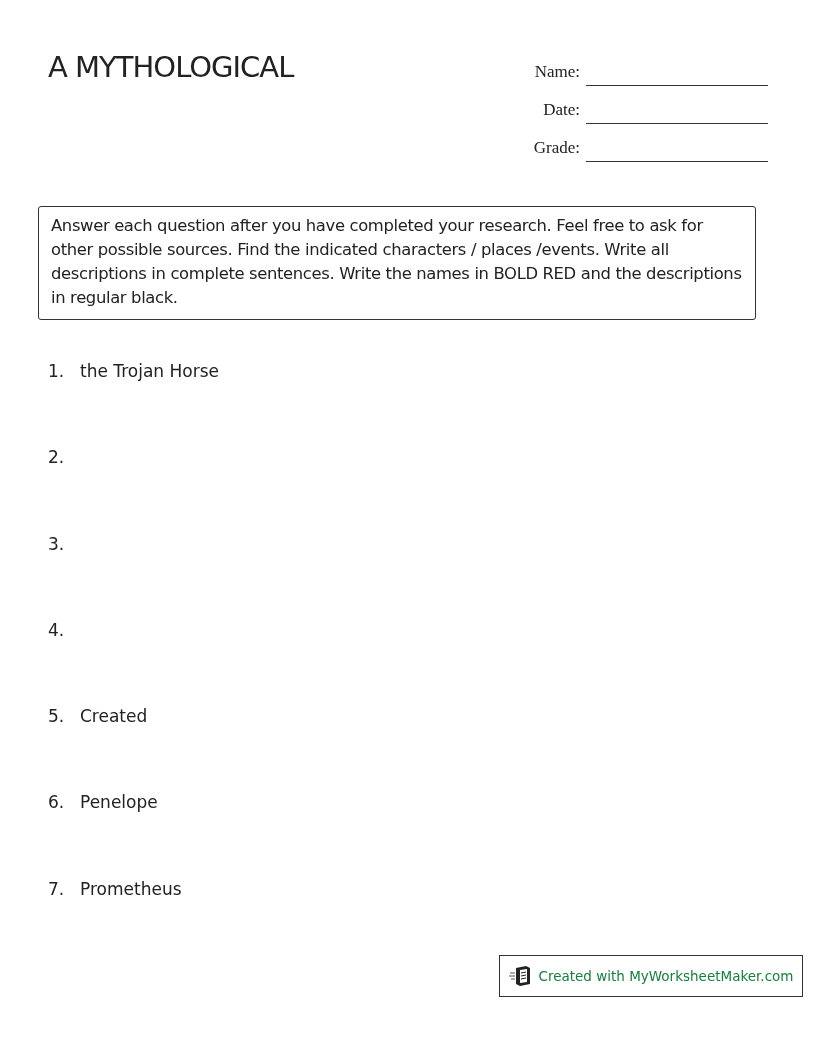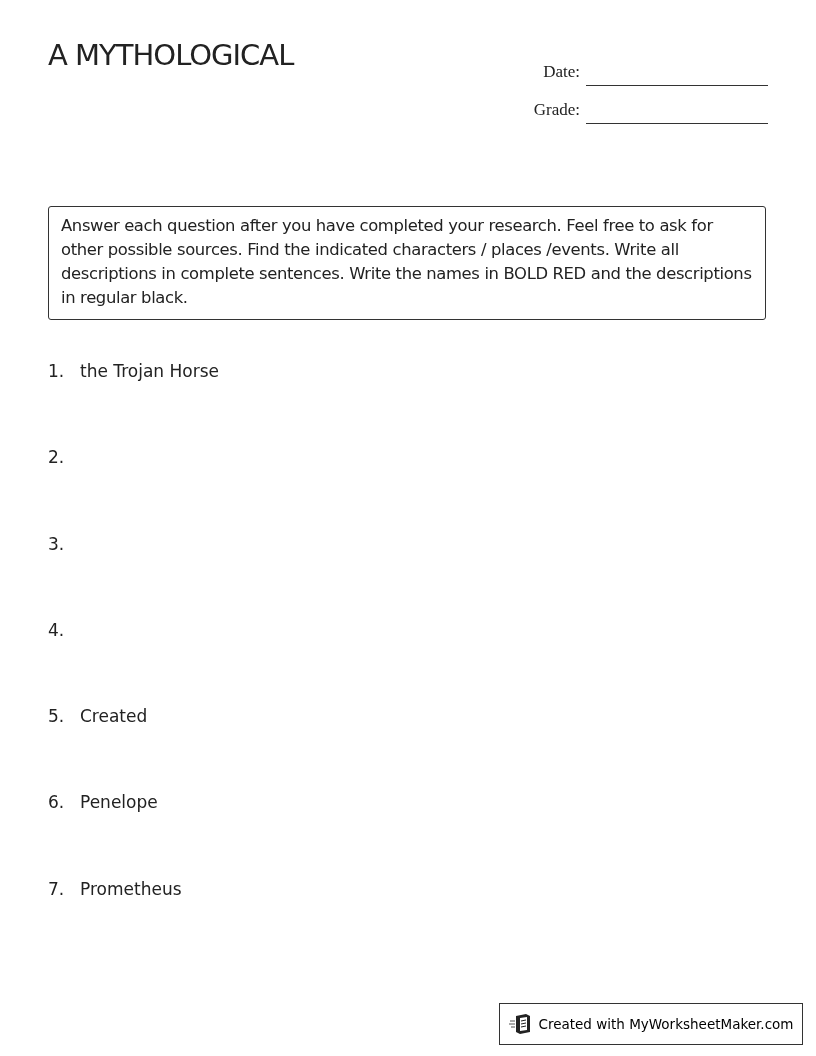--- a/index.html
+++ b/index.html
@@ -1,57 +1,61 @@
 <!DOCTYPE html>
 <html><head>
 <meta charset="utf-8">
 <style>
   html, body { margin: 0; padding: 0; background: #ffffff; }
   body { width: 816px; height: 1056px; position: relative; overflow: hidden; color: #222; }
   .title {
-    position: absolute; left: 48px; top: 36px; width: 330px;
+    position: absolute; left: 48px; top: 48px; width: 330px;
     font-family: "DejaVu Sans", sans-serif; font-size: 29px; line-height: 39px;
     letter-spacing: -1px; color: #222; font-weight: normal; margin: 0;
   }
   .fields { position: absolute; left: 500px; top: 50px; width: 268px; }
   .field-row { display: flex; align-items: flex-end; height: 38px; }
   .field-label {
     width: 80px; text-align: right; padding-right: 6px;
     font-family: "Liberation Serif", serif; font-size: 17px; color: #222;
     line-height: 20px; padding-bottom: 6px;
   }
   .field-line { flex: 1; border-bottom: 1.5px solid #333; height: 24px; margin-bottom: 2px; }
   .instructions {
-    position: absolute; left: 48px; top: 206px; width: 692px;
+    position: absolute; left: 38px; top: 206px; width: 692px;
     border: 1px solid #333; border-radius: 3px; padding: 7px 12px 9px 12px;
     font-family: "DejaVu Sans", sans-serif; font-size: 16.4px; line-height: 24px;
     color: #222; letter-spacing: -0.35px;
   }
   .questions { position: absolute; left: 48px; top: 358px; width: 700px; margin: 0; padding: 0; list-style: none; }
   .q {
     height: 86.3px; display: flex;
     font-family: "DejaVu Sans", sans-serif; font-size: 17px; line-height: 26px; color: #222;
   }
   .q-num { width: 32px; }
   .footer {
-    position: absolute; left: 499px; top: 1003px; width: 304px; height: 42px;
+    position: absolute; left: 499px; top: 955px; width: 304px; height: 42px;
     border: 1.5px solid #333; box-sizing: border-box;
     display: flex; align-items: center; justify-content: center; gap: 6px;
-    font-family: "DejaVu Sans", sans-serif; font-size: 13.5px; color: #000000;
+    font-family: "DejaVu Sans", sans-serif; font-size: 13.5px; color: #15803d;
   }
   .footer svg { display: block; }
 </style>
 </head>
 <body>
 
 <h1 class="title">
   <span>A MYTHOLOGICAL</span><br>
 </h1>
 
 <div class="fields">
+  <div class="field-row">
+    <span class="field-label">Name:</span>
+    <span class="field-line"></span>
+  </div>
   <div class="field-row">
     <span class="field-label">Date:</span>
     <span class="field-line"></span>
   </div>
   <div class="field-row">
     <span class="field-label">Grade:</span>
     <span class="field-line"></span>
   </div>
 </div>
 

